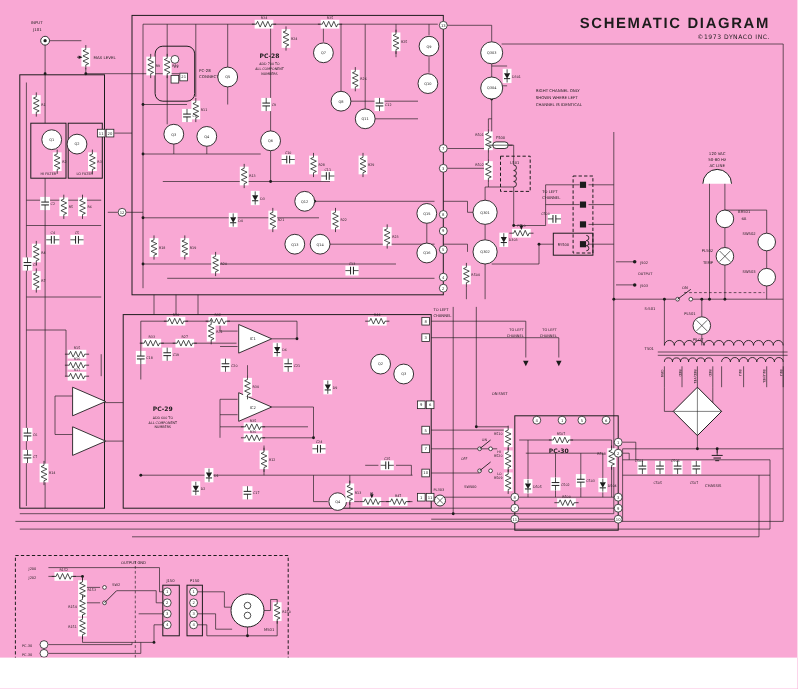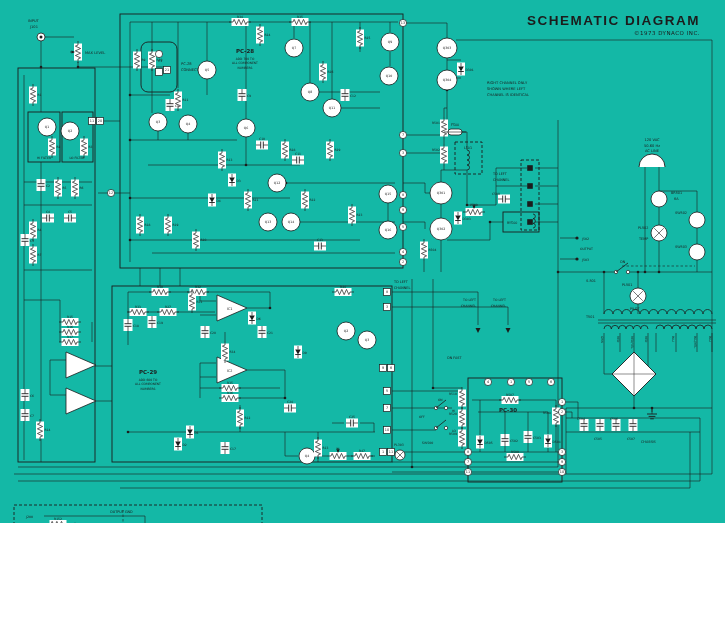--- a/index.html
+++ b/index.html
@@ -1,16 +1,16 @@
 <!DOCTYPE html>
 <html><head>
 <meta charset="utf-8">
 <style>
   html,body{margin:0;padding:0;background:#ffffff;}
-  .stage{position:relative;width:725px;height:523px;background:#14b8a6;overflow:hidden;}
+  .stage{position:relative;width:725px;height:598px;background:#f9a8d4;overflow:hidden;}
   svg{display:block;}
   svg text{font-family:"DejaVu Sans",sans-serif;fill:#1c1c1c;}
   .title-text{font-family:"Liberation Sans",sans-serif;font-weight:bold;font-size:13.5px;letter-spacing:1.5px;}
   .copy-text{font-family:"DejaVu Sans",sans-serif;font-size:5.5px;letter-spacing:0.5px;}
 </style>
 </head>
 <body>
 
 <div class="stage">
   <svg id="schsvg" width="725" height="626" viewBox="0 0 725 626">

